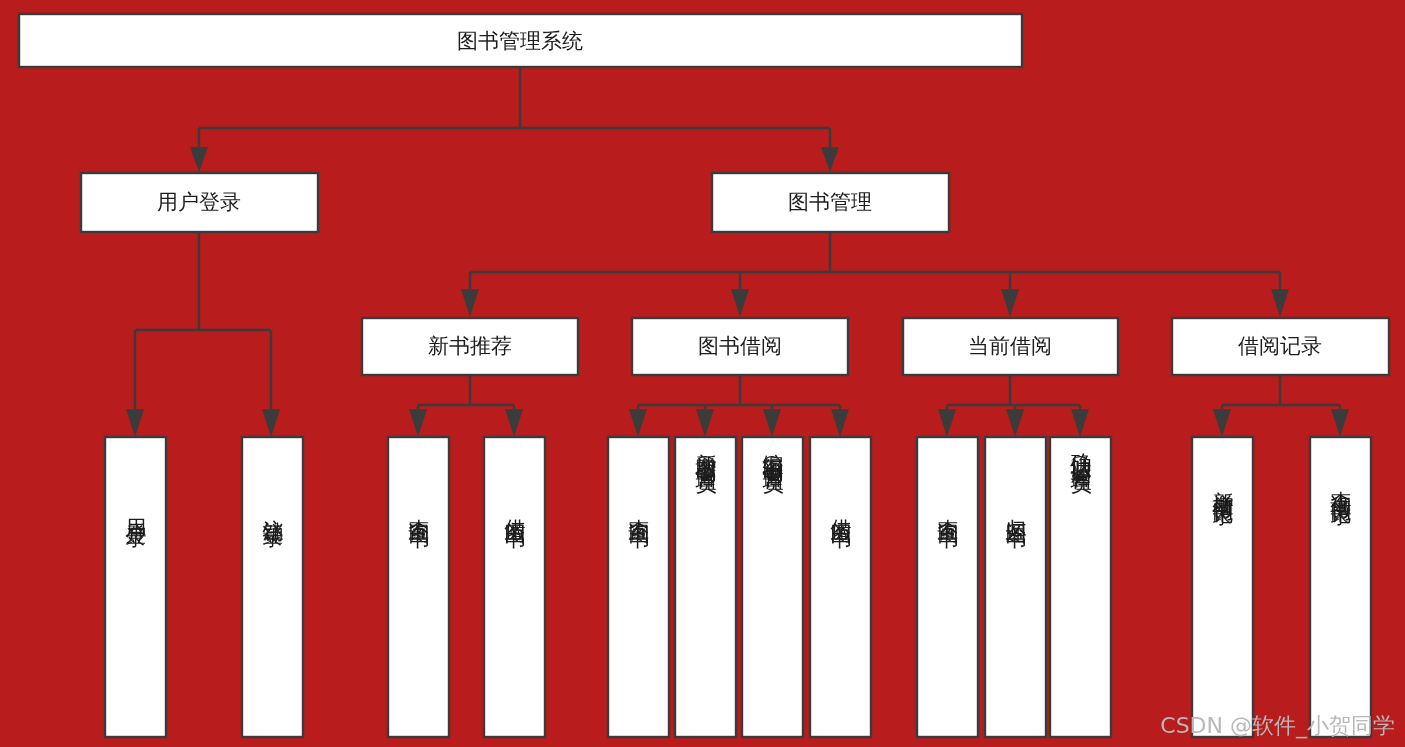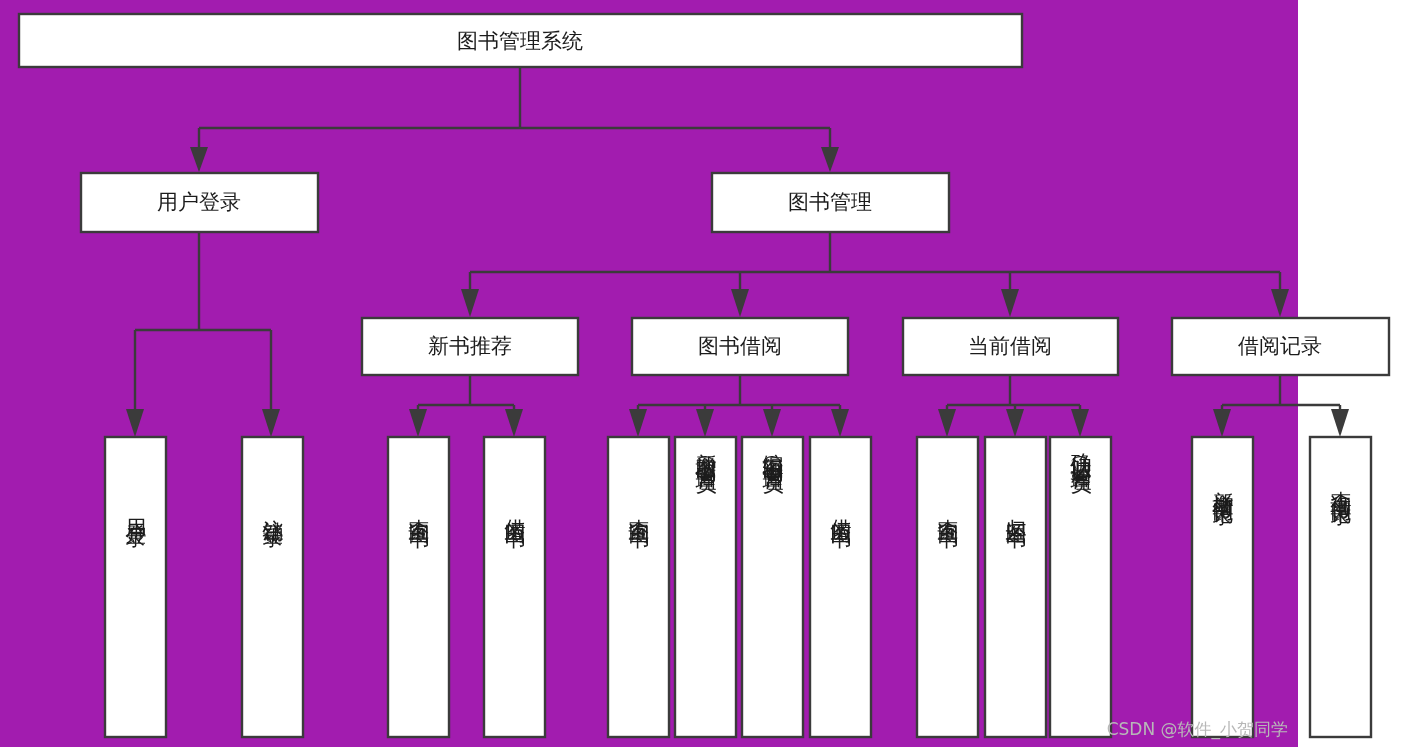--- a/index.html
+++ b/index.html
@@ -8,23 +8,23 @@
     background: #ffffff;
   }
   body {
     width: 1405px;
     height: 747px;
     font-family: "DejaVu Sans", "Liberation Sans", sans-serif;
     overflow: hidden;
   }
   #diagram-root {
     position: relative;
-    width: 1298px;
+    width: 1405px;
     height: 747px;
-    background: #a21caf;
+    background: #b91c1c;
   }
   svg.canvas {
     position: absolute;
     left: 0;
     top: 0;
     width: 1405px;
     height: 747px;
     display: block;
   }
   .node-box {
@@ -55,21 +55,21 @@
     fill: #1c1c1c;
     text-anchor: middle;
     writing-mode: vertical-rl;
     letter-spacing: 3px;
   }
   .watermark {
     position: absolute;
     right: 10px;
     bottom: 6px;
     font-family: "DejaVu Sans", "Liberation Sans", sans-serif;
-    font-size: 17px;
+    font-size: 22px;
     color: #b8b8b8;
     white-space: nowrap;
     pointer-events: none;
     user-select: none;
   }
 </style>
 </head>
 <body>
 
 <div id="diagram-root">

